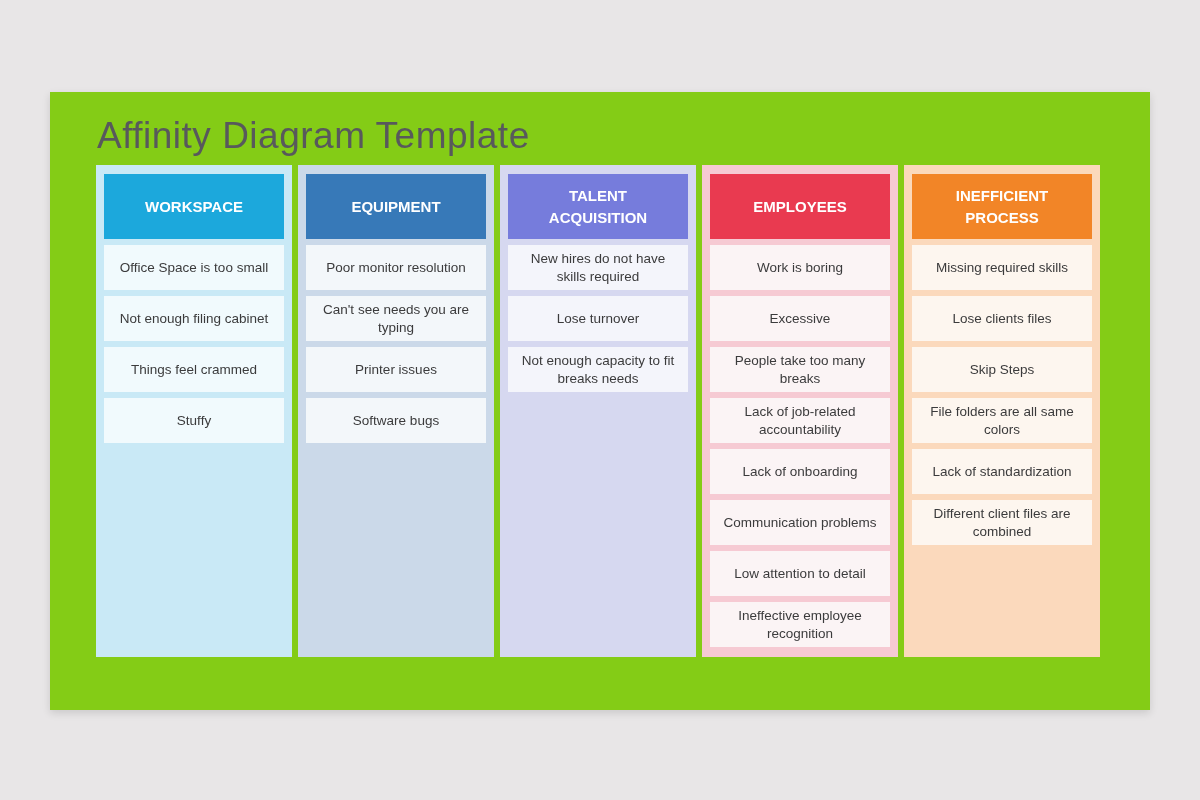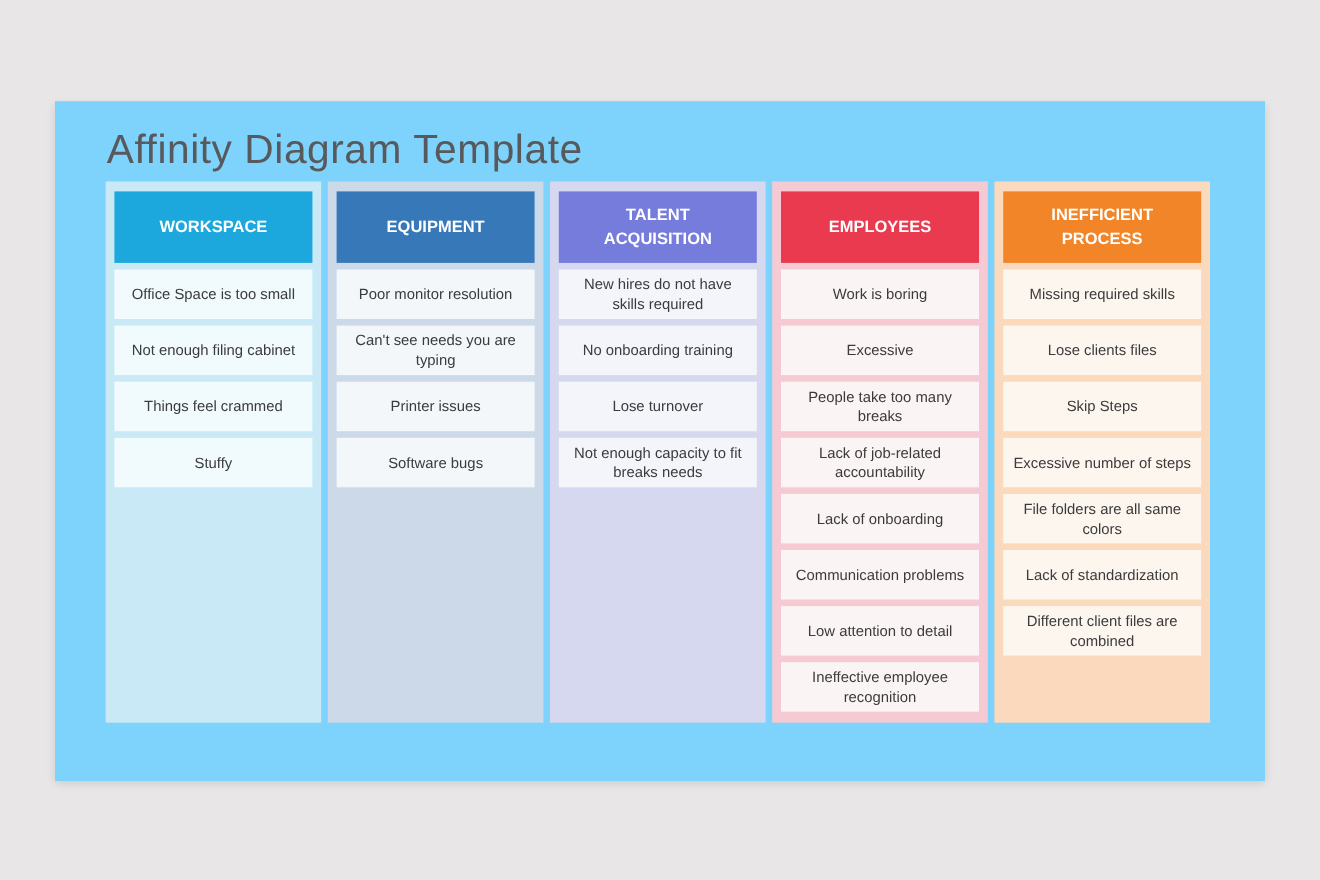--- a/index.html
+++ b/index.html
@@ -10,21 +10,21 @@
   }
   .page {
     position: relative;
     width: 1200px; height: 800px;
     background: #E8E6E7;
   }
   .slide {
     position: absolute;
     left: 50px; top: 92px;
     width: 1100px; height: 618px;
-    background: #7dd3fc;
+    background: #84cc16;
     box-shadow: 0 3px 8px rgba(0,0,0,0.13);
   }
   .title {
     position: absolute;
     left: 47px; top: 22px;
     font-size: 37px;
     font-weight: 500;
     letter-spacing: 0.5px;
     color: #58595C;
     line-height: 1.2;
@@ -109,21 +109,20 @@
 
   <div class="card">Software bugs</div>
 </div>
   </div>
 
   <div class="column" style="--col-bg: #D6D8F0; --header-bg: #767CDC; --card-bg: #F4F5FB;">
     <div class="column-header">TALENT ACQUISITION</div>
     <div class="cards">
   <div class="card">New hires do not have skills required</div>
 
-  <div class="card">No onboarding training</div>
 
   <div class="card">Lose turnover</div>
 
   <div class="card">Not enough capacity to fit breaks needs</div>
 </div>
   </div>
 
   <div class="column" style="--col-bg: #F6CAD3; --header-bg: #E93A50; --card-bg: #FBF4F5;">
     <div class="column-header">EMPLOYEES</div>
     <div class="cards">
@@ -147,21 +146,20 @@
 
   <div class="column" style="--col-bg: #FBD9BC; --header-bg: #F28527; --card-bg: #FDF6EF;">
     <div class="column-header">INEFFICIENT PROCESS</div>
     <div class="cards">
   <div class="card">Missing required skills</div>
 
   <div class="card">Lose clients files</div>
 
   <div class="card">Skip Steps</div>
 
-  <div class="card">Excessive number of steps</div>
 
   <div class="card">File folders are all same colors</div>
 
   <div class="card">Lack of standardization</div>
 
   <div class="card">Different client files are combined</div>
 </div>
   </div>
 </div>
   </div>

